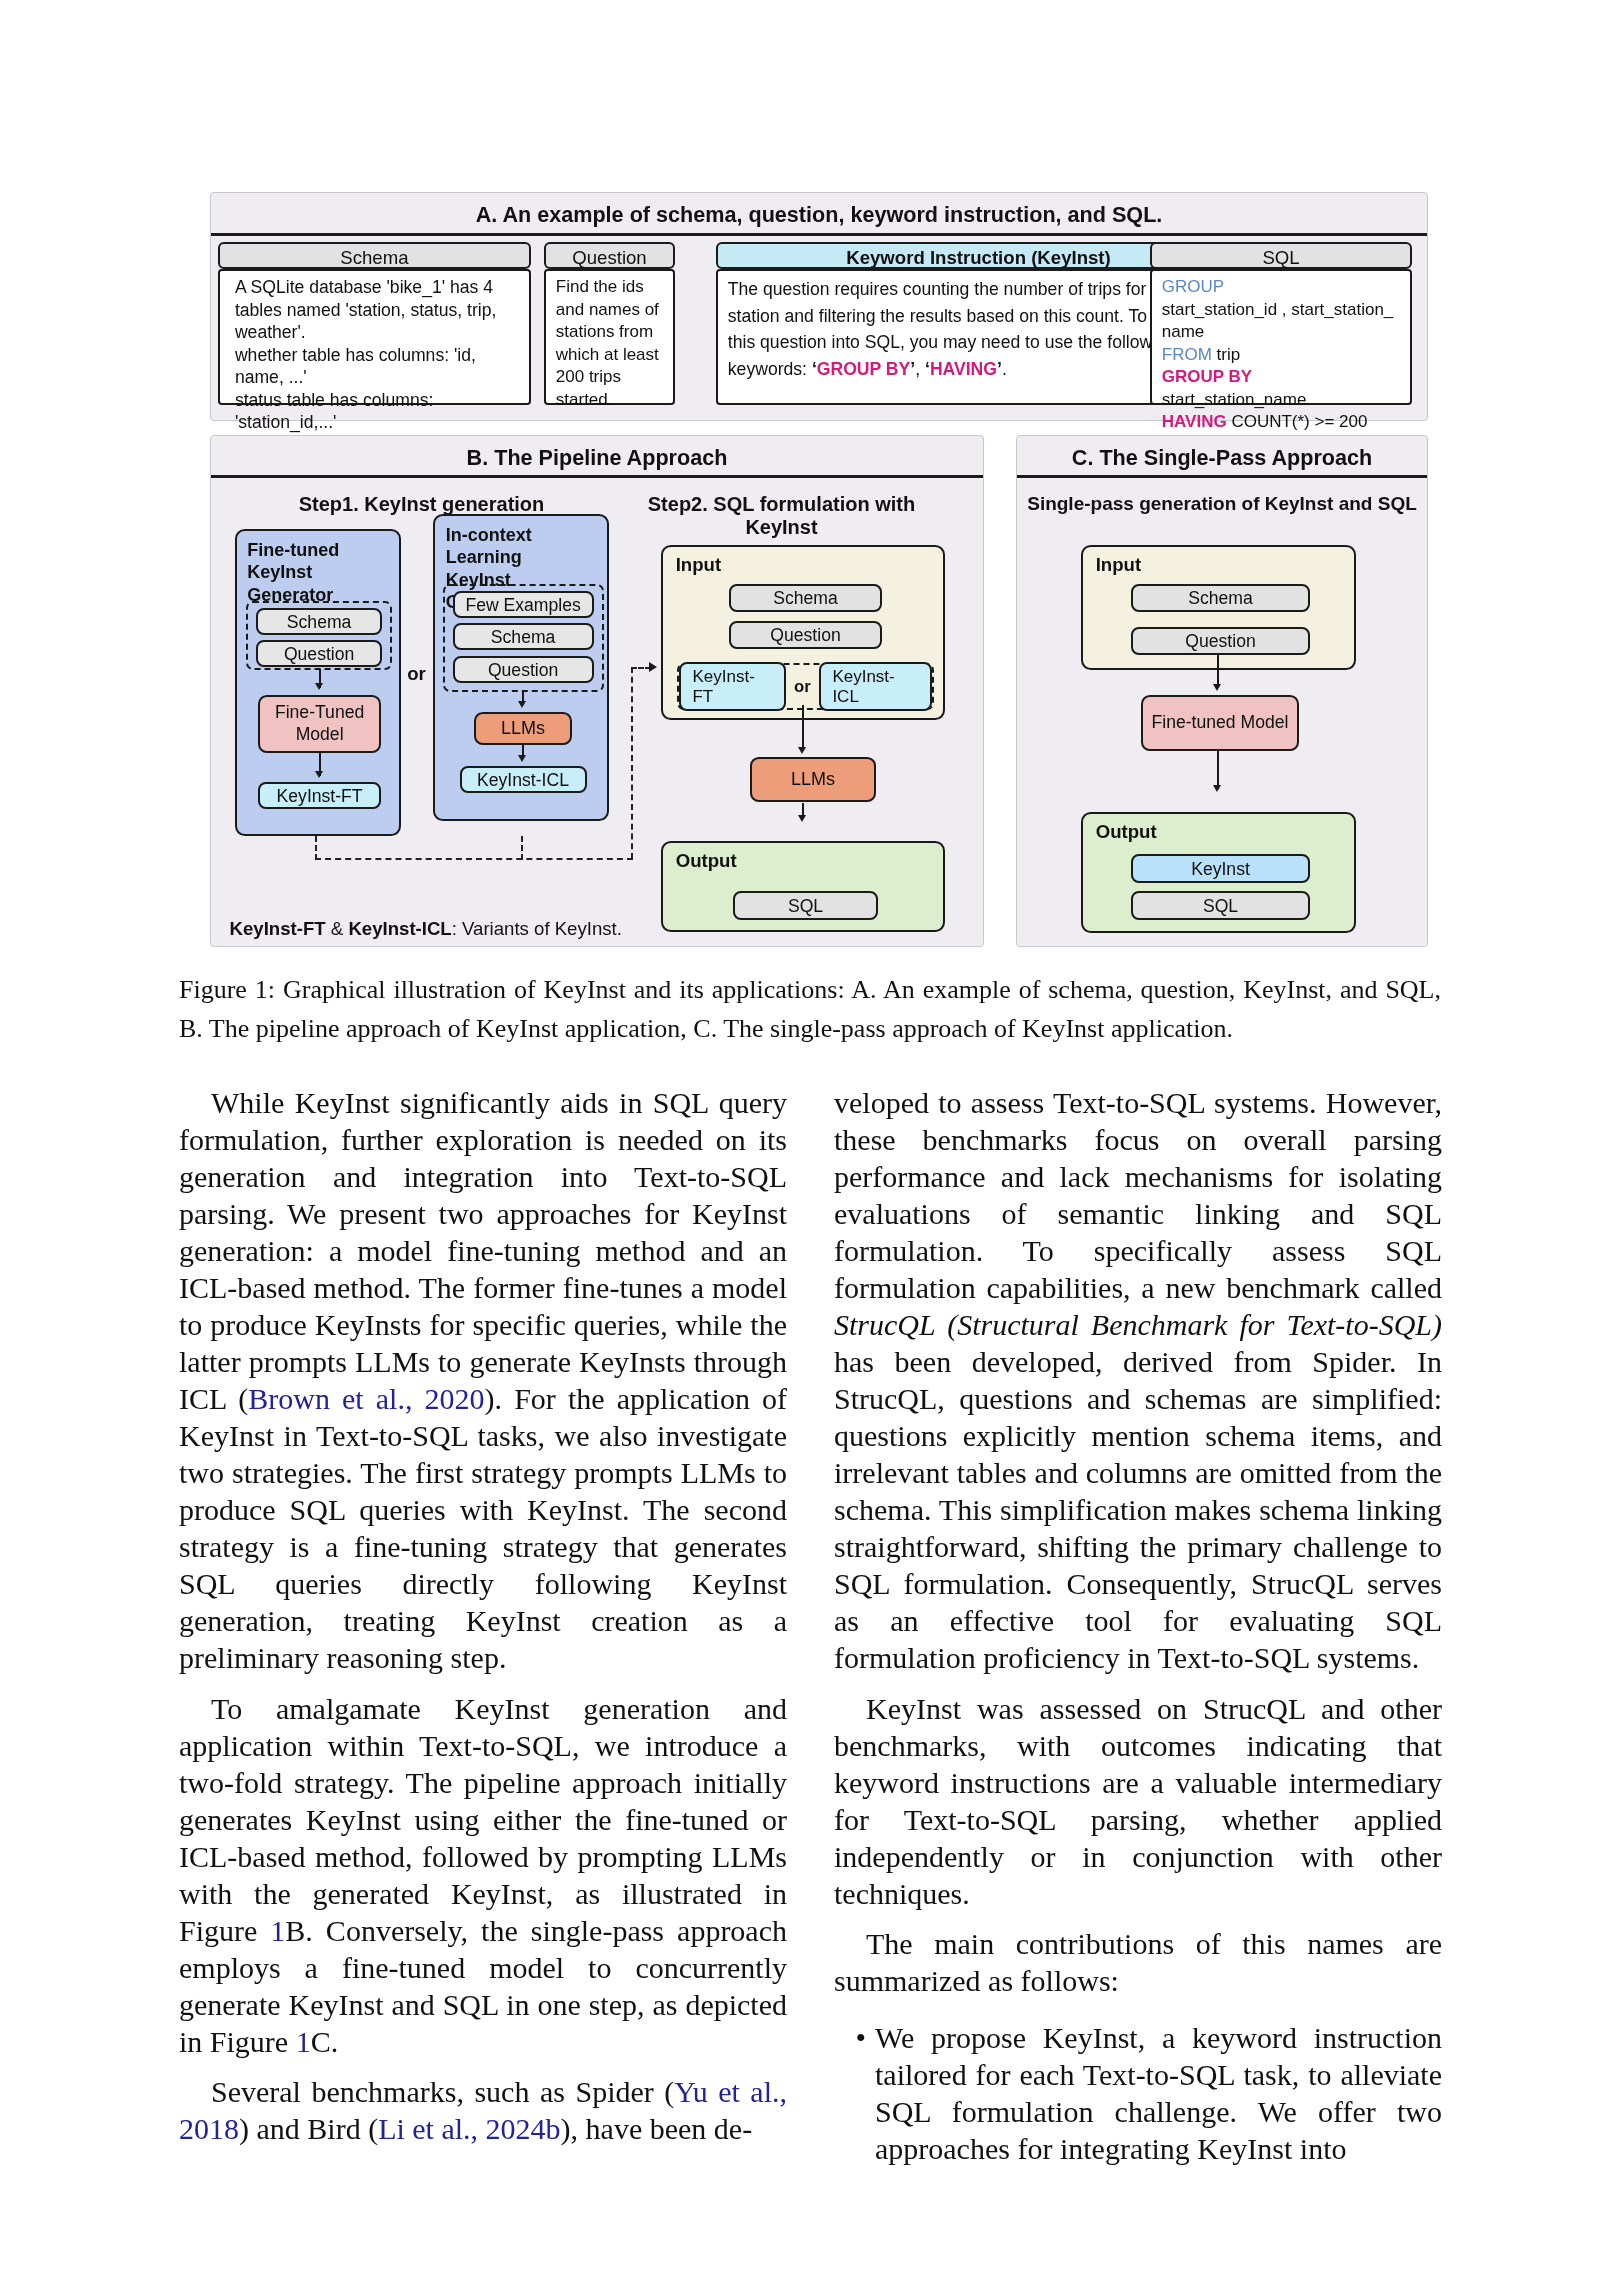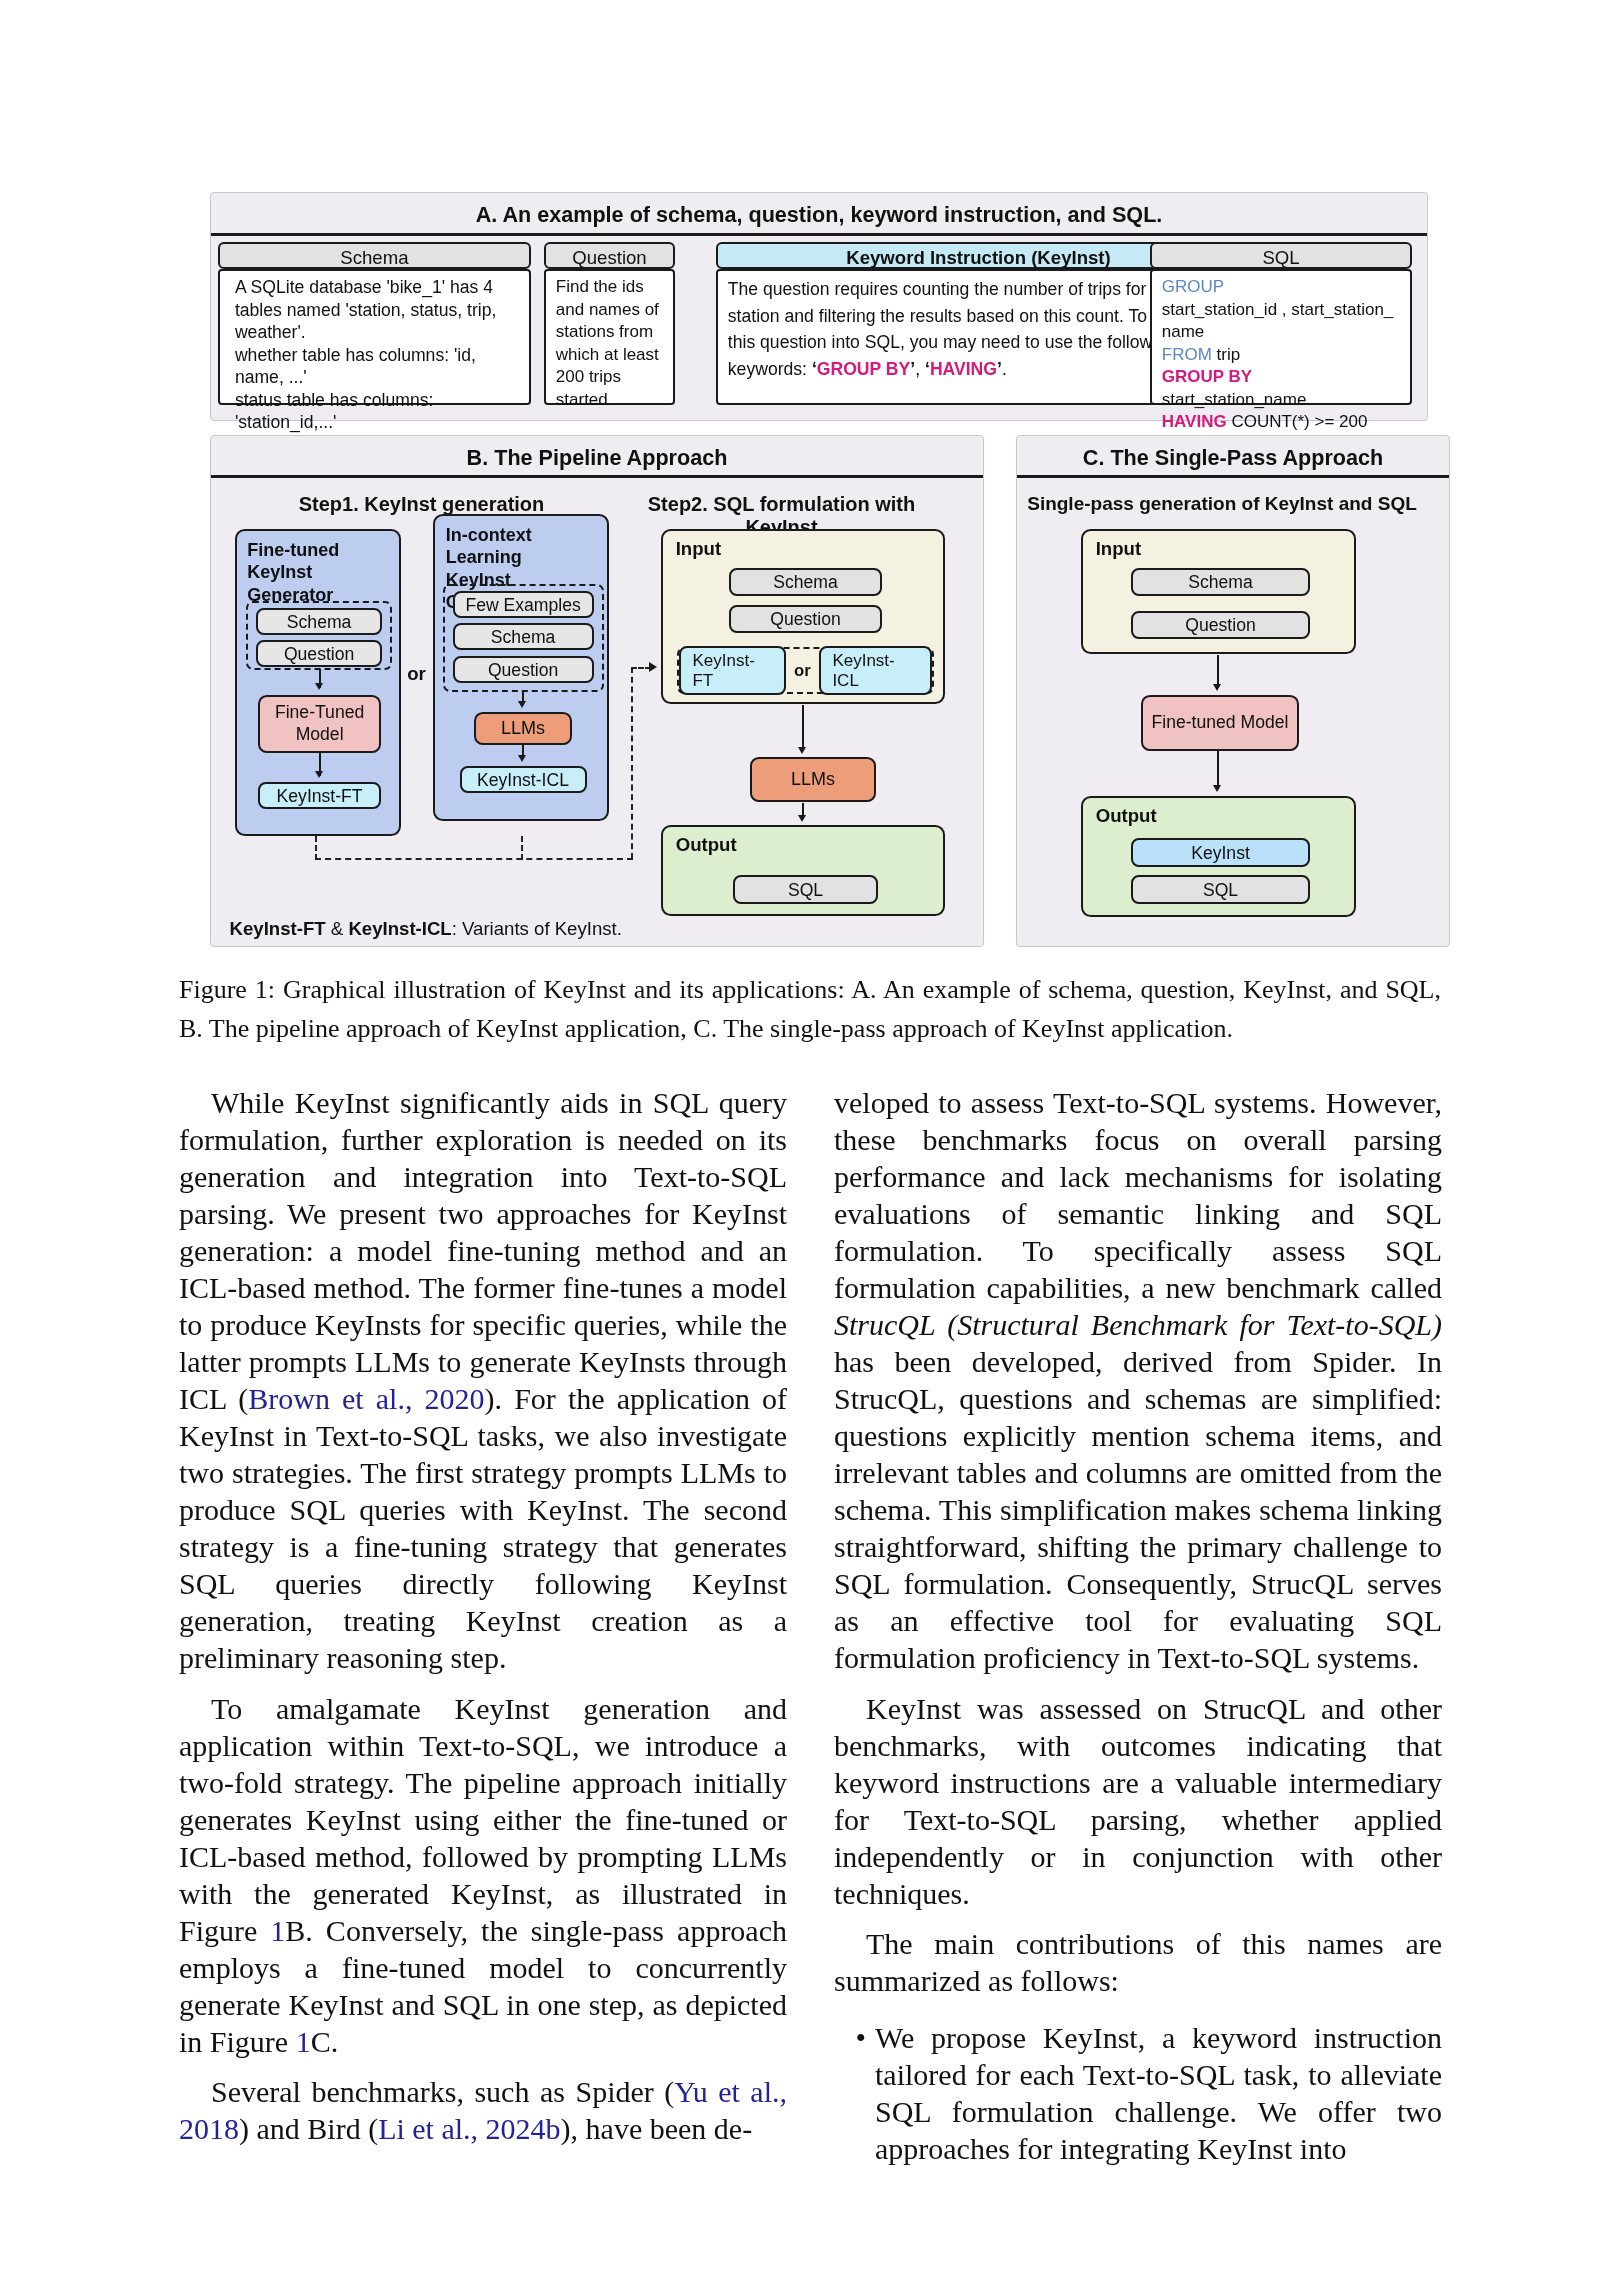--- a/index.html
+++ b/index.html
@@ -36,21 +36,21 @@
   .pill{position:absolute;background:#e6e6e6;border:2px solid #1a1a1a;border-radius:7.8px;box-sizing:border-box;
         text-align:center;font-size:17.6px;}
   .pill.cyan{background:#c7eef9;}
   .pill.blue{background:#b9e1fa;}
   .pill.gray{background:#e2e2e2;}
   .modelbox{position:absolute;background:#f0c2c1;border:2px solid #1a1a1a;border-radius:8.8px;box-sizing:border-box;
             display:flex;align-items:center;justify-content:center;text-align:center;
             font-size:17.6px;line-height:21.6px;white-space:pre-line;}
   .llmbox{position:absolute;background:#ee9d7a;border:2px solid #1a1a1a;border-radius:8.8px;box-sizing:border-box;
           display:flex;align-items:center;justify-content:center;font-size:18px;}
-  .iobox{position:absolute;border:2px solid #1a1a1a;border-radius:9.8px;box-sizing:border-box;}
+  .iobox{position:absolute;border:2px solid #1a1a1a;border-radius:9.8px;box-sizing:border-box;margin-top:16px;}
   .iobox.cream{background:#f4f1e1;}
   .iobox.green{background:#ddeece;}
   .iolabel{position:absolute;left:12.7px;top:6.9px;font-weight:bold;font-size:18.6px;}
   .steptitle{position:absolute;text-align:center;font-weight:bold;font-size:20px;}
   .orlabel{position:absolute;font-weight:bold;font-size:18.6px;text-align:center;}
   .flexgroup{display:flex;align-items:center;justify-content:center;gap:7.8px;}
   .gpill{background:#c7eef9;border:2px solid #1a1a1a;border-radius:7.8px;box-sizing:border-box;
          font-size:17px;padding:2.9px 11.8px;}
 
   
@@ -173,21 +173,21 @@
     <div class="dv" style="left:104px;top:400px;height:23.5px;"></div>
     <div class="dv" style="left:310px;top:400px;height:23.5px;"></div>
     <div class="dh" style="left:104px;top:422px;width:318px;"></div>
     <div class="dv" style="left:420px;top:231px;height:192px;"></div>
     <div class="dh" style="left:420px;top:231px;width:19.6px;"></div>
     <div class="dah" style="left:438px;top:226px;"></div>
 
     <div class="footnote" style="left:18.6px;top:482px;"><span class="s-b">KeyInst-FT</span><span> &amp; </span><span class="s-b">KeyInst-ICL</span><span>: Variants of KeyInst.</span></div>
   </div>
 
-  <div class="panel" style="left:1016px;top:435px;width:410px;height:510px;padding-left:22px;">
+  <div class="panel" style="left:1016px;top:435px;width:410px;height:510px;">
     <div class="panel-title">C. The Single-Pass Approach</div>
     <div class="panel-rule" style="top:39px;"></div>
     <div class="steptitle" style="left:0;top:57px;width:410px;font-size:19px;">Single-pass generation of KeyInst and SQL</div>
 
     <div class="iobox cream" style="left:64px;top:93px;width:275px;height:125px;">
       <div class="iolabel">Input</div>
       <div class="pill gray" style="left:48px;top:37px;width:179px;height:28px;line-height:25.5px;">Schema</div>
       <div class="pill gray" style="left:48px;top:80px;width:179px;height:28px;line-height:25.5px;">Question</div>
     </div>
 

